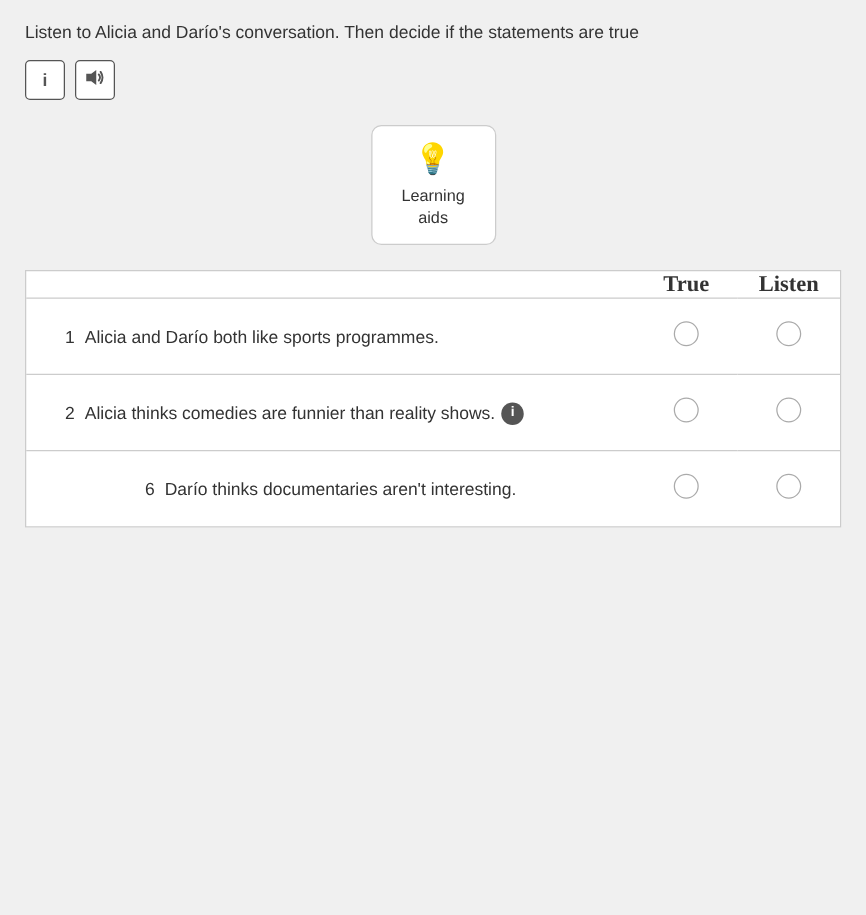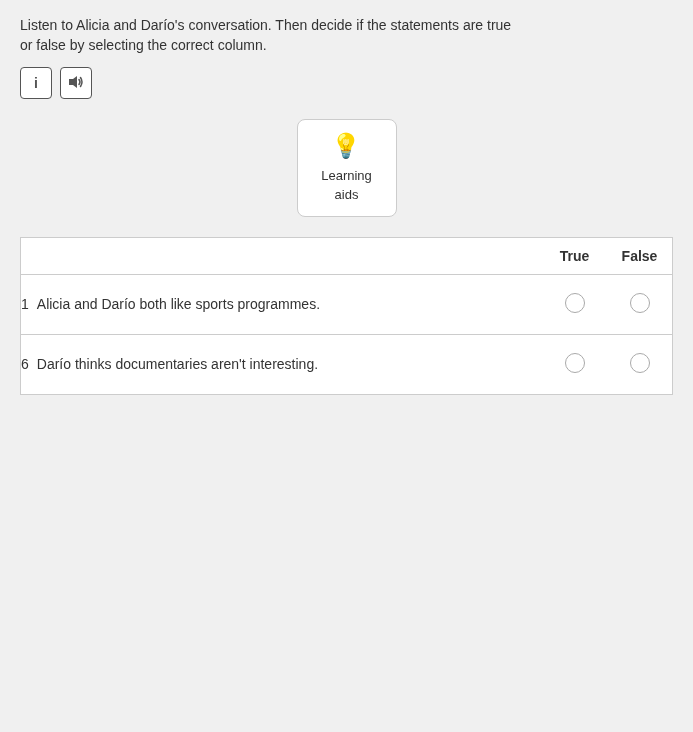--- a/index.html
+++ b/index.html
@@ -69,41 +69,43 @@
     .table-wrapper {
       background: white;
       border: 1px solid #ccc;
     }
     table {
       width: 100%;
       border-collapse: collapse;
     }
     thead tr th {
       border-bottom: 1px solid #ccc;
-      padding: 10px 14px;
+      padding: 0 14px;
       text-align: center;
       font-weight: bold;
-      font-size: 14px;
+      font-size: 18px;
+      font-family: Liberation Serif, serif;
     }
     thead tr th:first-child {
       text-align: left;
       width: auto;
     }
     thead tr th.true-col,
     thead tr th.false-col {
       width: 65px;
     }
     tbody tr {
       border-bottom: 1px solid #ccc;
     }
     tbody tr:last-child {
       border-bottom: none;
+      text-align: center;
     }
     tbody tr td {
-      padding: 18px 0;
+      padding: 18px 31px;
       vertical-align: middle;
     }
     tbody tr td.statement {
       font-size: 14px;
       color: #333;
       line-height: 1.4;
     }
     tbody tr td.radio-cell {
       text-align: center;
       width: 65px;
@@ -138,21 +140,20 @@
       color: #333;
     }
   </style>
 </head>
 <body>
 
 <div class="page">
 
   <p class="instructions">
     <span>Listen to Alicia and Darío's conversation. Then decide if the statements are true</span><br>
-    <span>or false by selecting the correct column.</span>
   </p>
 
   <div class="toolbar">
     <div class="icon-btn">
       <span>i</span>
     </div>
     <div class="icon-btn">
       <span>
         
         <svg width="16" height="14" viewBox="0 0 16 14" fill="none" xmlns="http://www.w3.org/2000/svg">
@@ -170,30 +171,35 @@
       <span class="label">Learning aids</span>
     </div>
   </div>
 
   <div class="table-wrapper">
     <table>
       <thead>
         <tr>
           <th></th>
           <th class="true-col">True</th>
-          <th class="false-col">False</th>
+          <th class="false-col">Listen</th>
         </tr>
       </thead>
       <tbody id="table-body">
       <tr>
             <td class="statement"><span class="row-num">1</span>Alicia and Darío both like sports programmes.</td>
             <td class="radio-cell"><span class="radio-circle"></span></td>
             <td class="radio-cell"><span class="radio-circle"></span></td>
           </tr>
           <tr>
+            <td class="statement"><span class="row-num">2</span>Alicia thinks comedies are funnier than reality shows.<span class="info-icon">i</span></td>
+            <td class="radio-cell"><span class="radio-circle"></span></td>
+            <td class="radio-cell"><span class="radio-circle"></span></td>
+          </tr>
+          <tr>
             <td class="statement"><span class="row-num">6</span>Darío thinks documentaries aren't interesting.</td>
             <td class="radio-cell"><span class="radio-circle"></span></td>
             <td class="radio-cell"><span class="radio-circle"></span></td>
           </tr>
         </tbody>
     </table>
   </div>
 
 </div>
 

